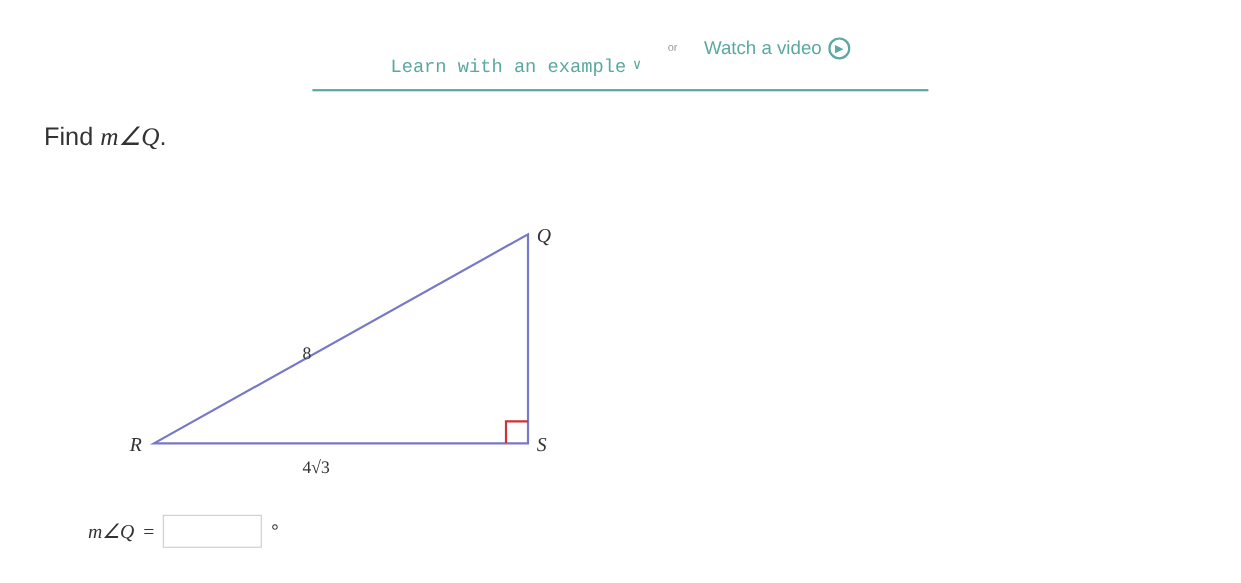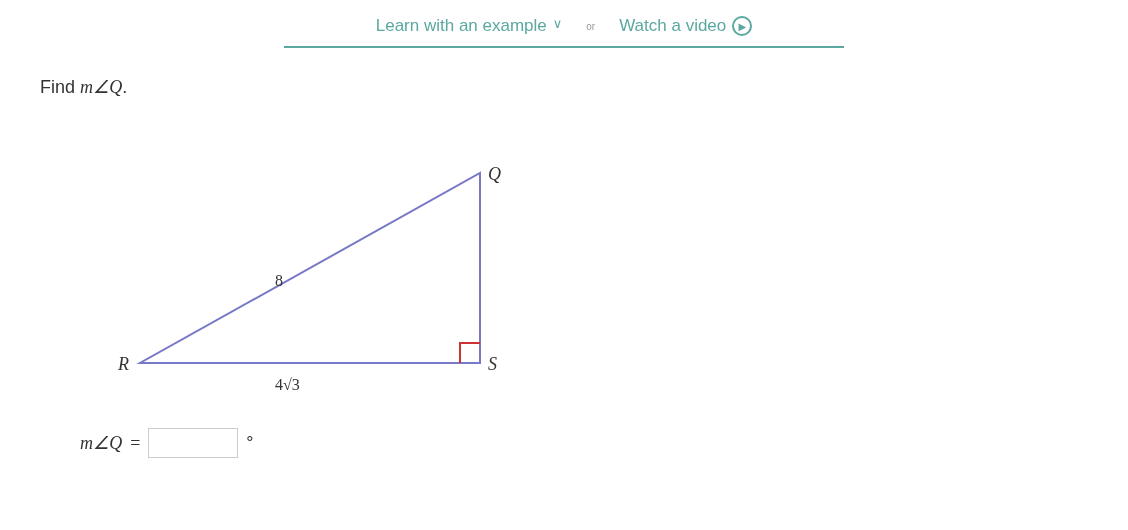--- a/index.html
+++ b/index.html
@@ -22,26 +22,27 @@
       padding: 16px 0 10px;
       border-bottom: 2px solid #5ba8a0;
       width: 560px;
       margin: 0 auto;
     }
 
     .learn-example-btn {
       display: flex;
       gap: 6px;
       color: #5ba8a0;
-      font-family: Liberation Sans, sans-serif;
+      font-family: Liberation Mono, monospace;
       font-size: 17px;
       cursor: pointer;
       text-decoration: none;
       background: none;
       border: none;
+      margin-top: 36px;
     }
 
     .chevron {
       font-size: 13px;
       color: #5ba8a0;
     }
 
     .or-text {
       font-family: Arial, sans-serif;
       font-size: 10px;
@@ -73,21 +74,21 @@
       color: #5ba8a0;
     }
 
     
     .main-content {
       padding: 28px 40px 20px;
     }
 
     .question-text {
       font-family: Arial, sans-serif;
-      font-size: 18px;
+      font-size: 23px;
       margin-bottom: 20px;
       color: #333;
     }
 
     .question-text em {
       font-style: italic;
       font-family: Georgia, serif;
     }
 
     

